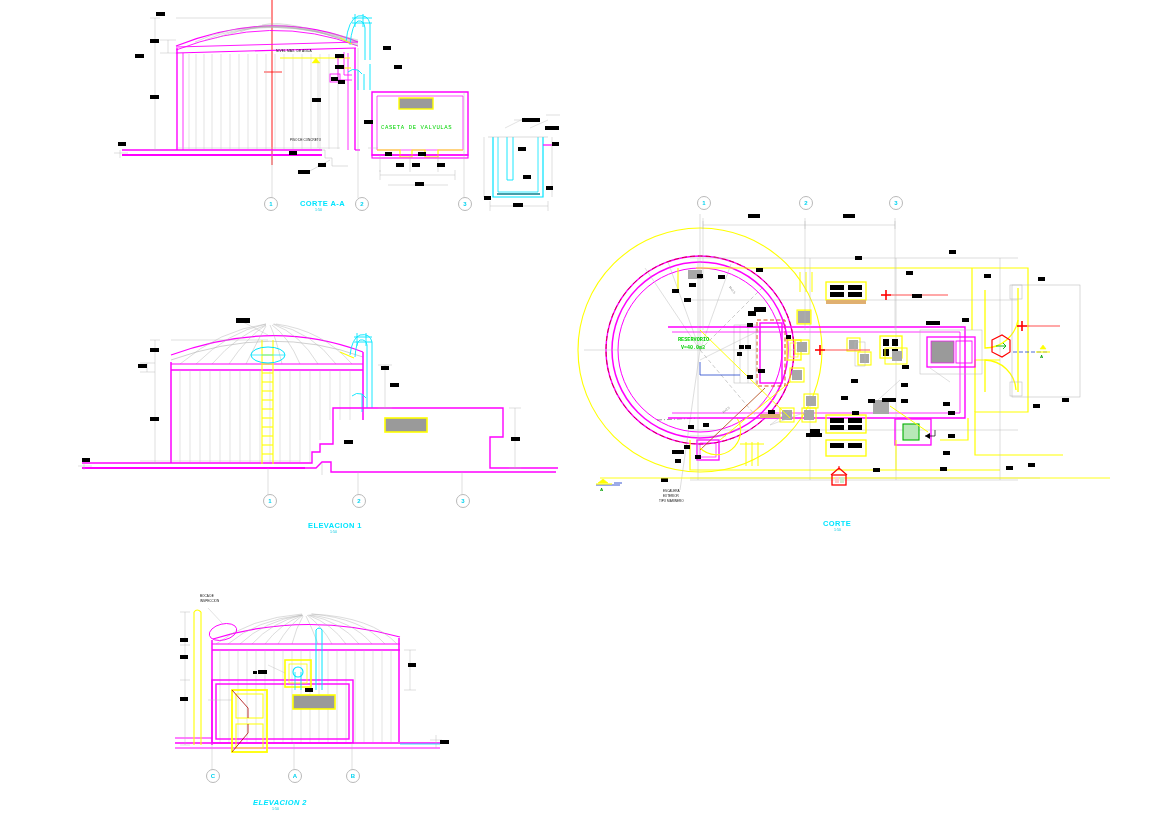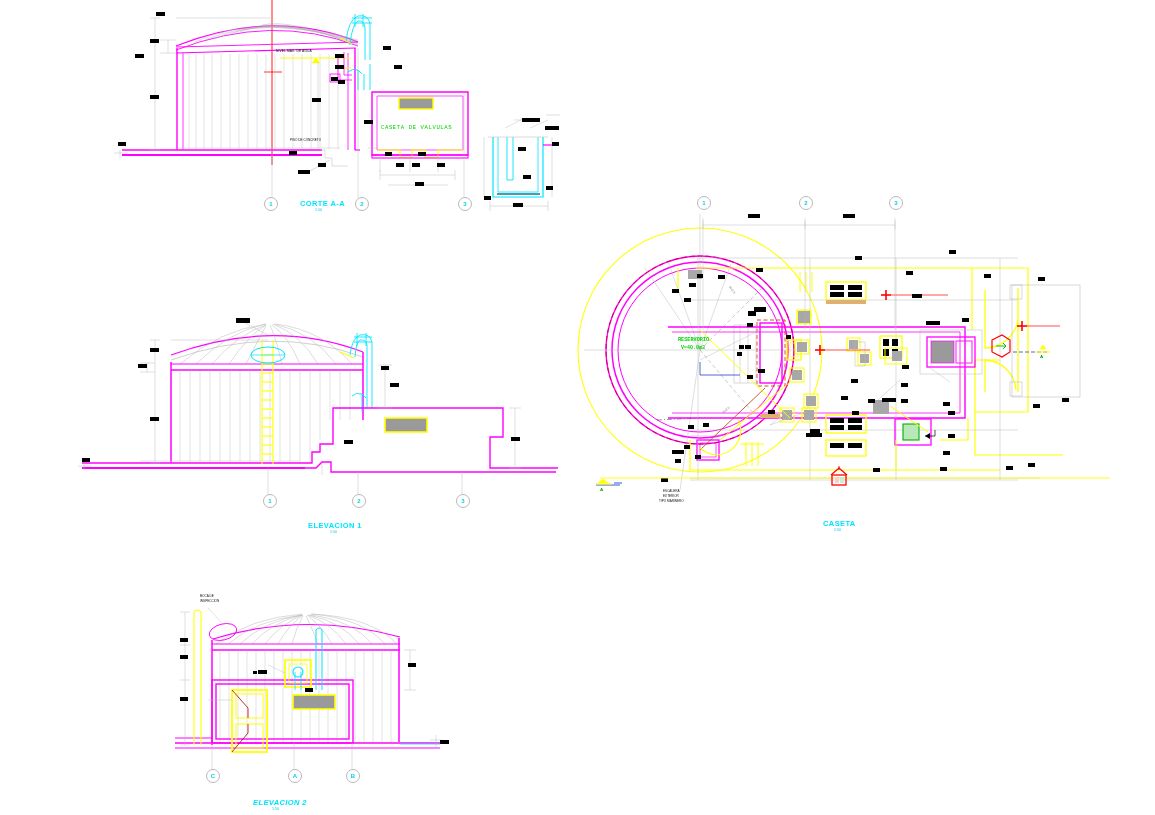--- a/index.html
+++ b/index.html
@@ -765,16 +765,16 @@
   <svg class="layer">
     <g>
       <path d="M831,475 L839,468 L847,475" fill="none" stroke="#ff0000" stroke-width="1.3"></path>
       <rect x="832" y="475" width="14" height="10" fill="none" stroke="#ff0000" stroke-width="1.3"></rect>
       <rect x="835" y="477" width="4" height="6" fill="#ffcccc"></rect>
       <rect x="840" y="477" width="4" height="6" fill="#cceecc"></rect>
       <line x1="839" y1="466" x2="839" y2="470" stroke="#ff0000" stroke-width="1"></line>
     </g>
   </svg>
 
-  <div class="lbl title" style="left:823px;top:519px;font-size:7.5px;">CASETA</div>
+  <div class="lbl title" style="left:823px;top:519px;font-size:7.5px;">CORTE</div>
   <div class="lbl scale" style="left:834px;top:528px;font-size:3.6px;">1:50</div>
 
 </div>
 
 </body></html>

